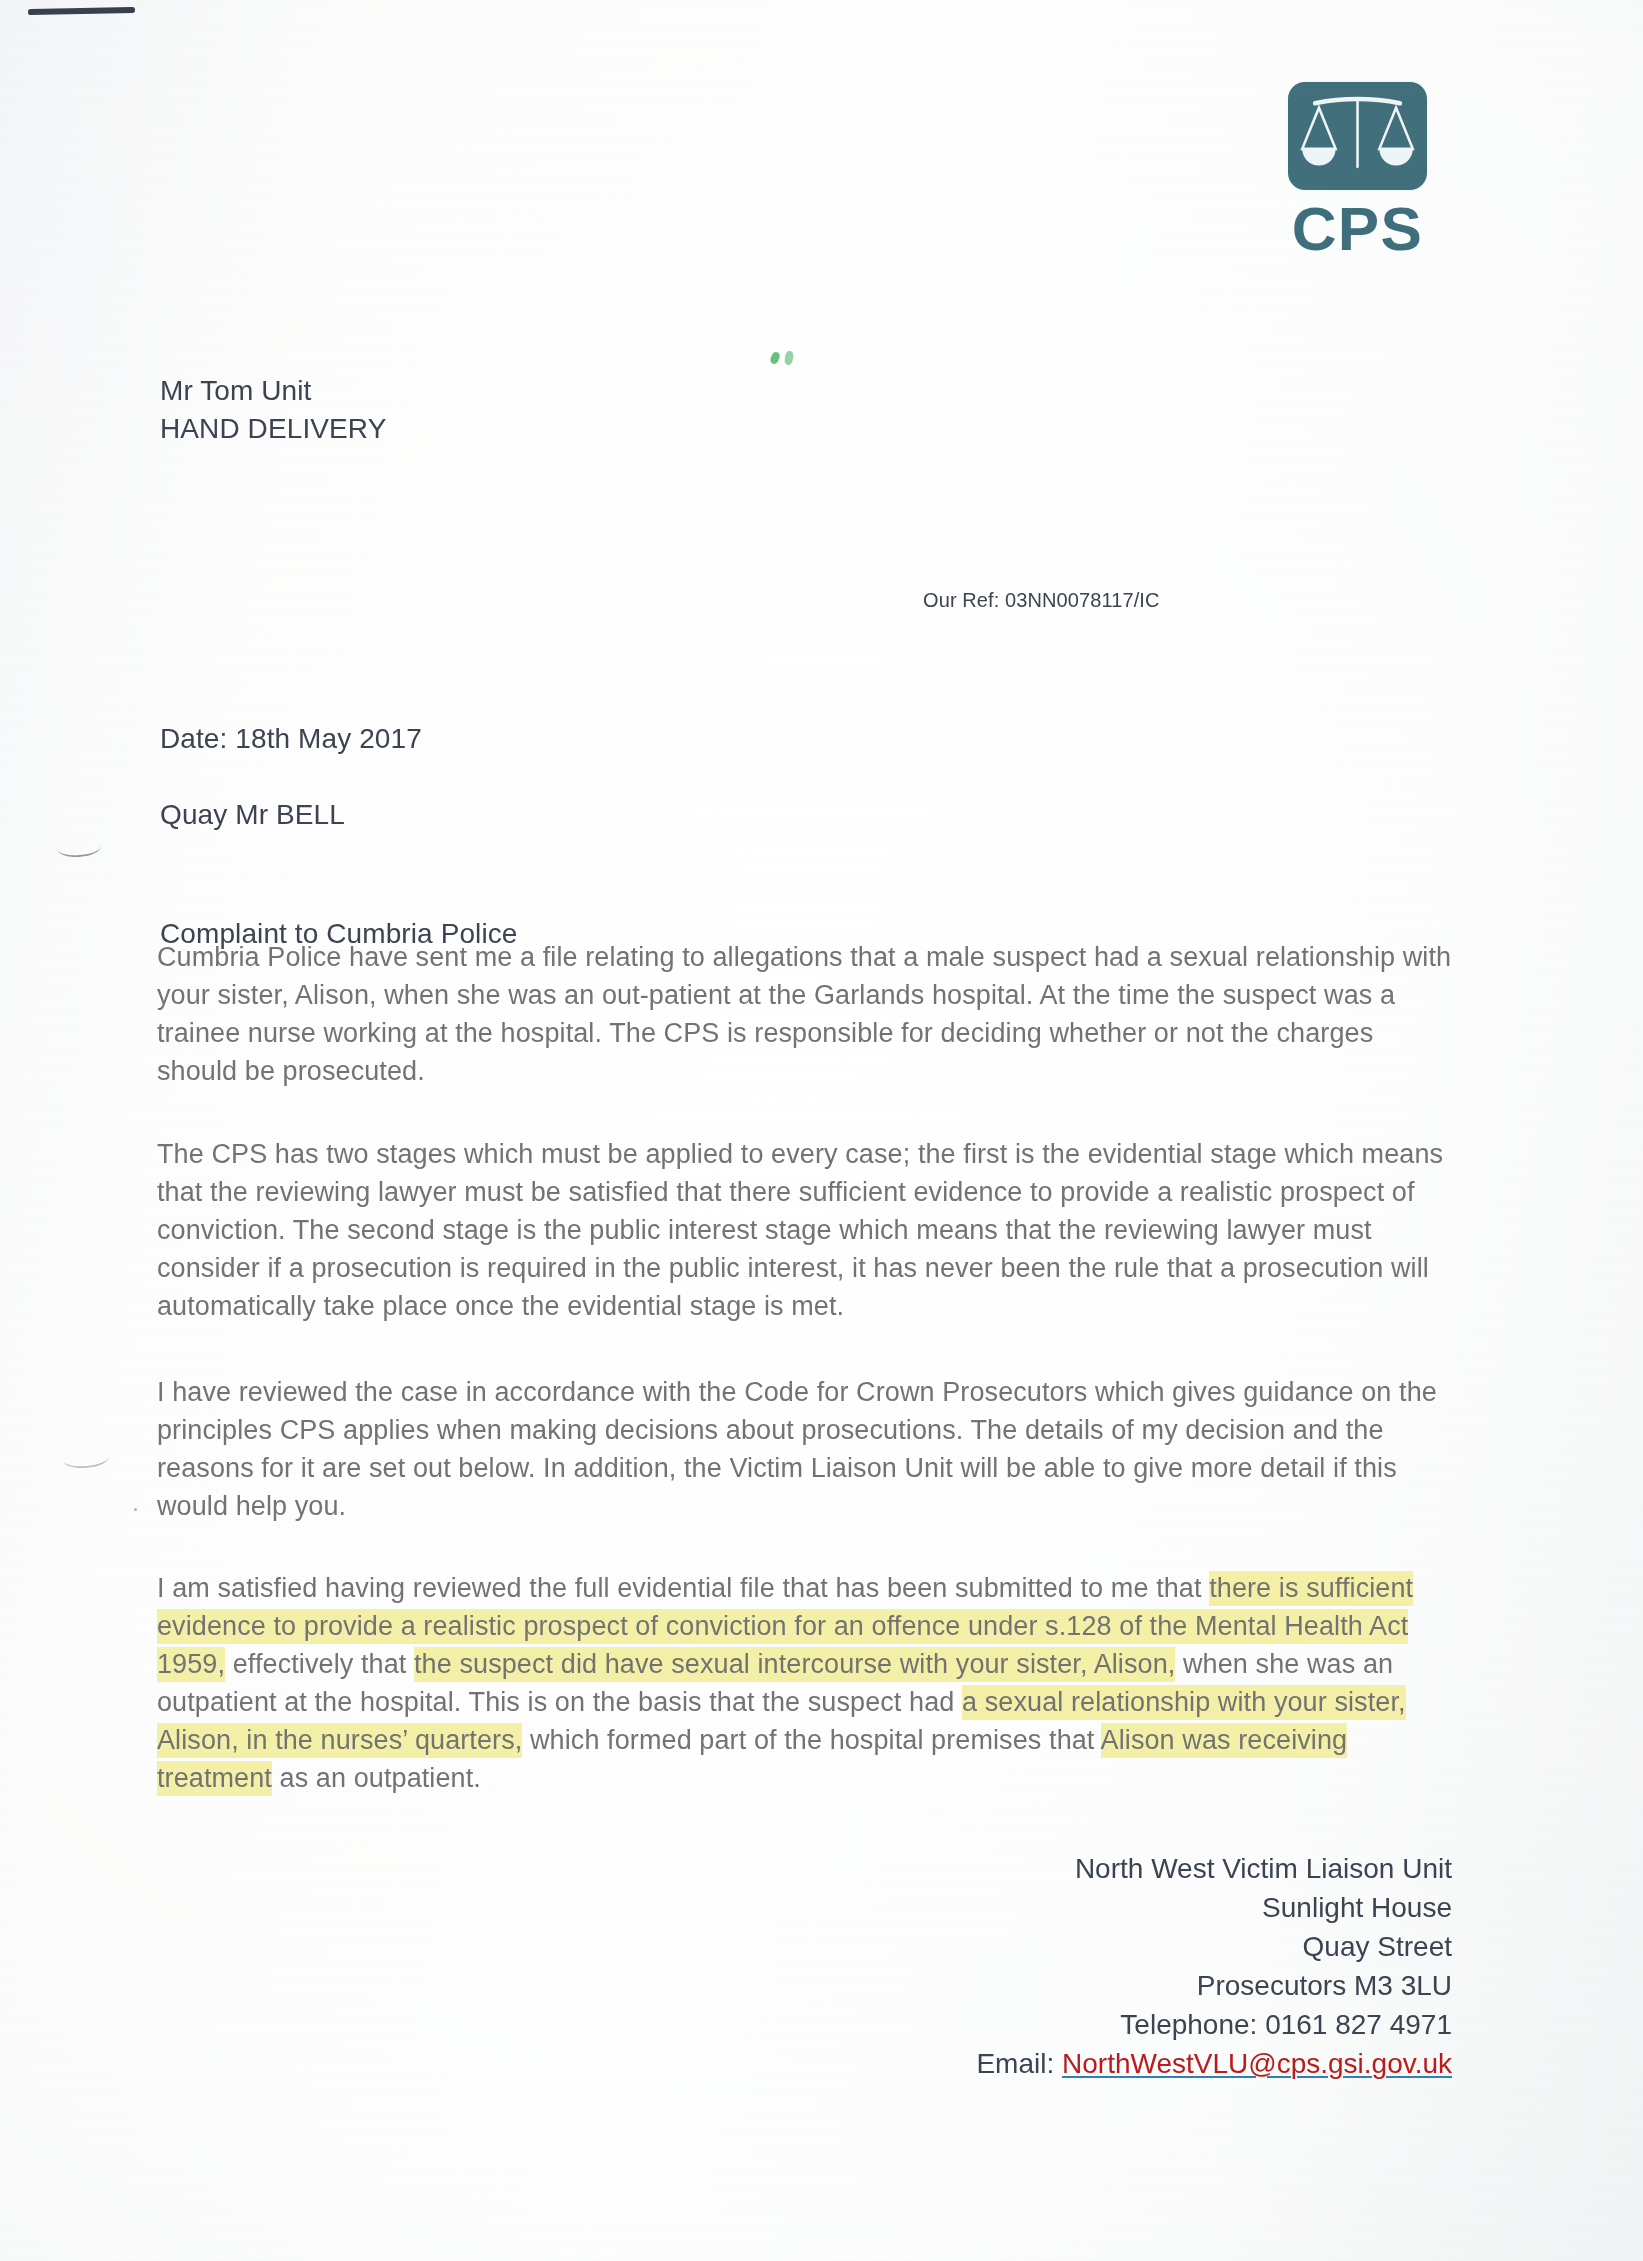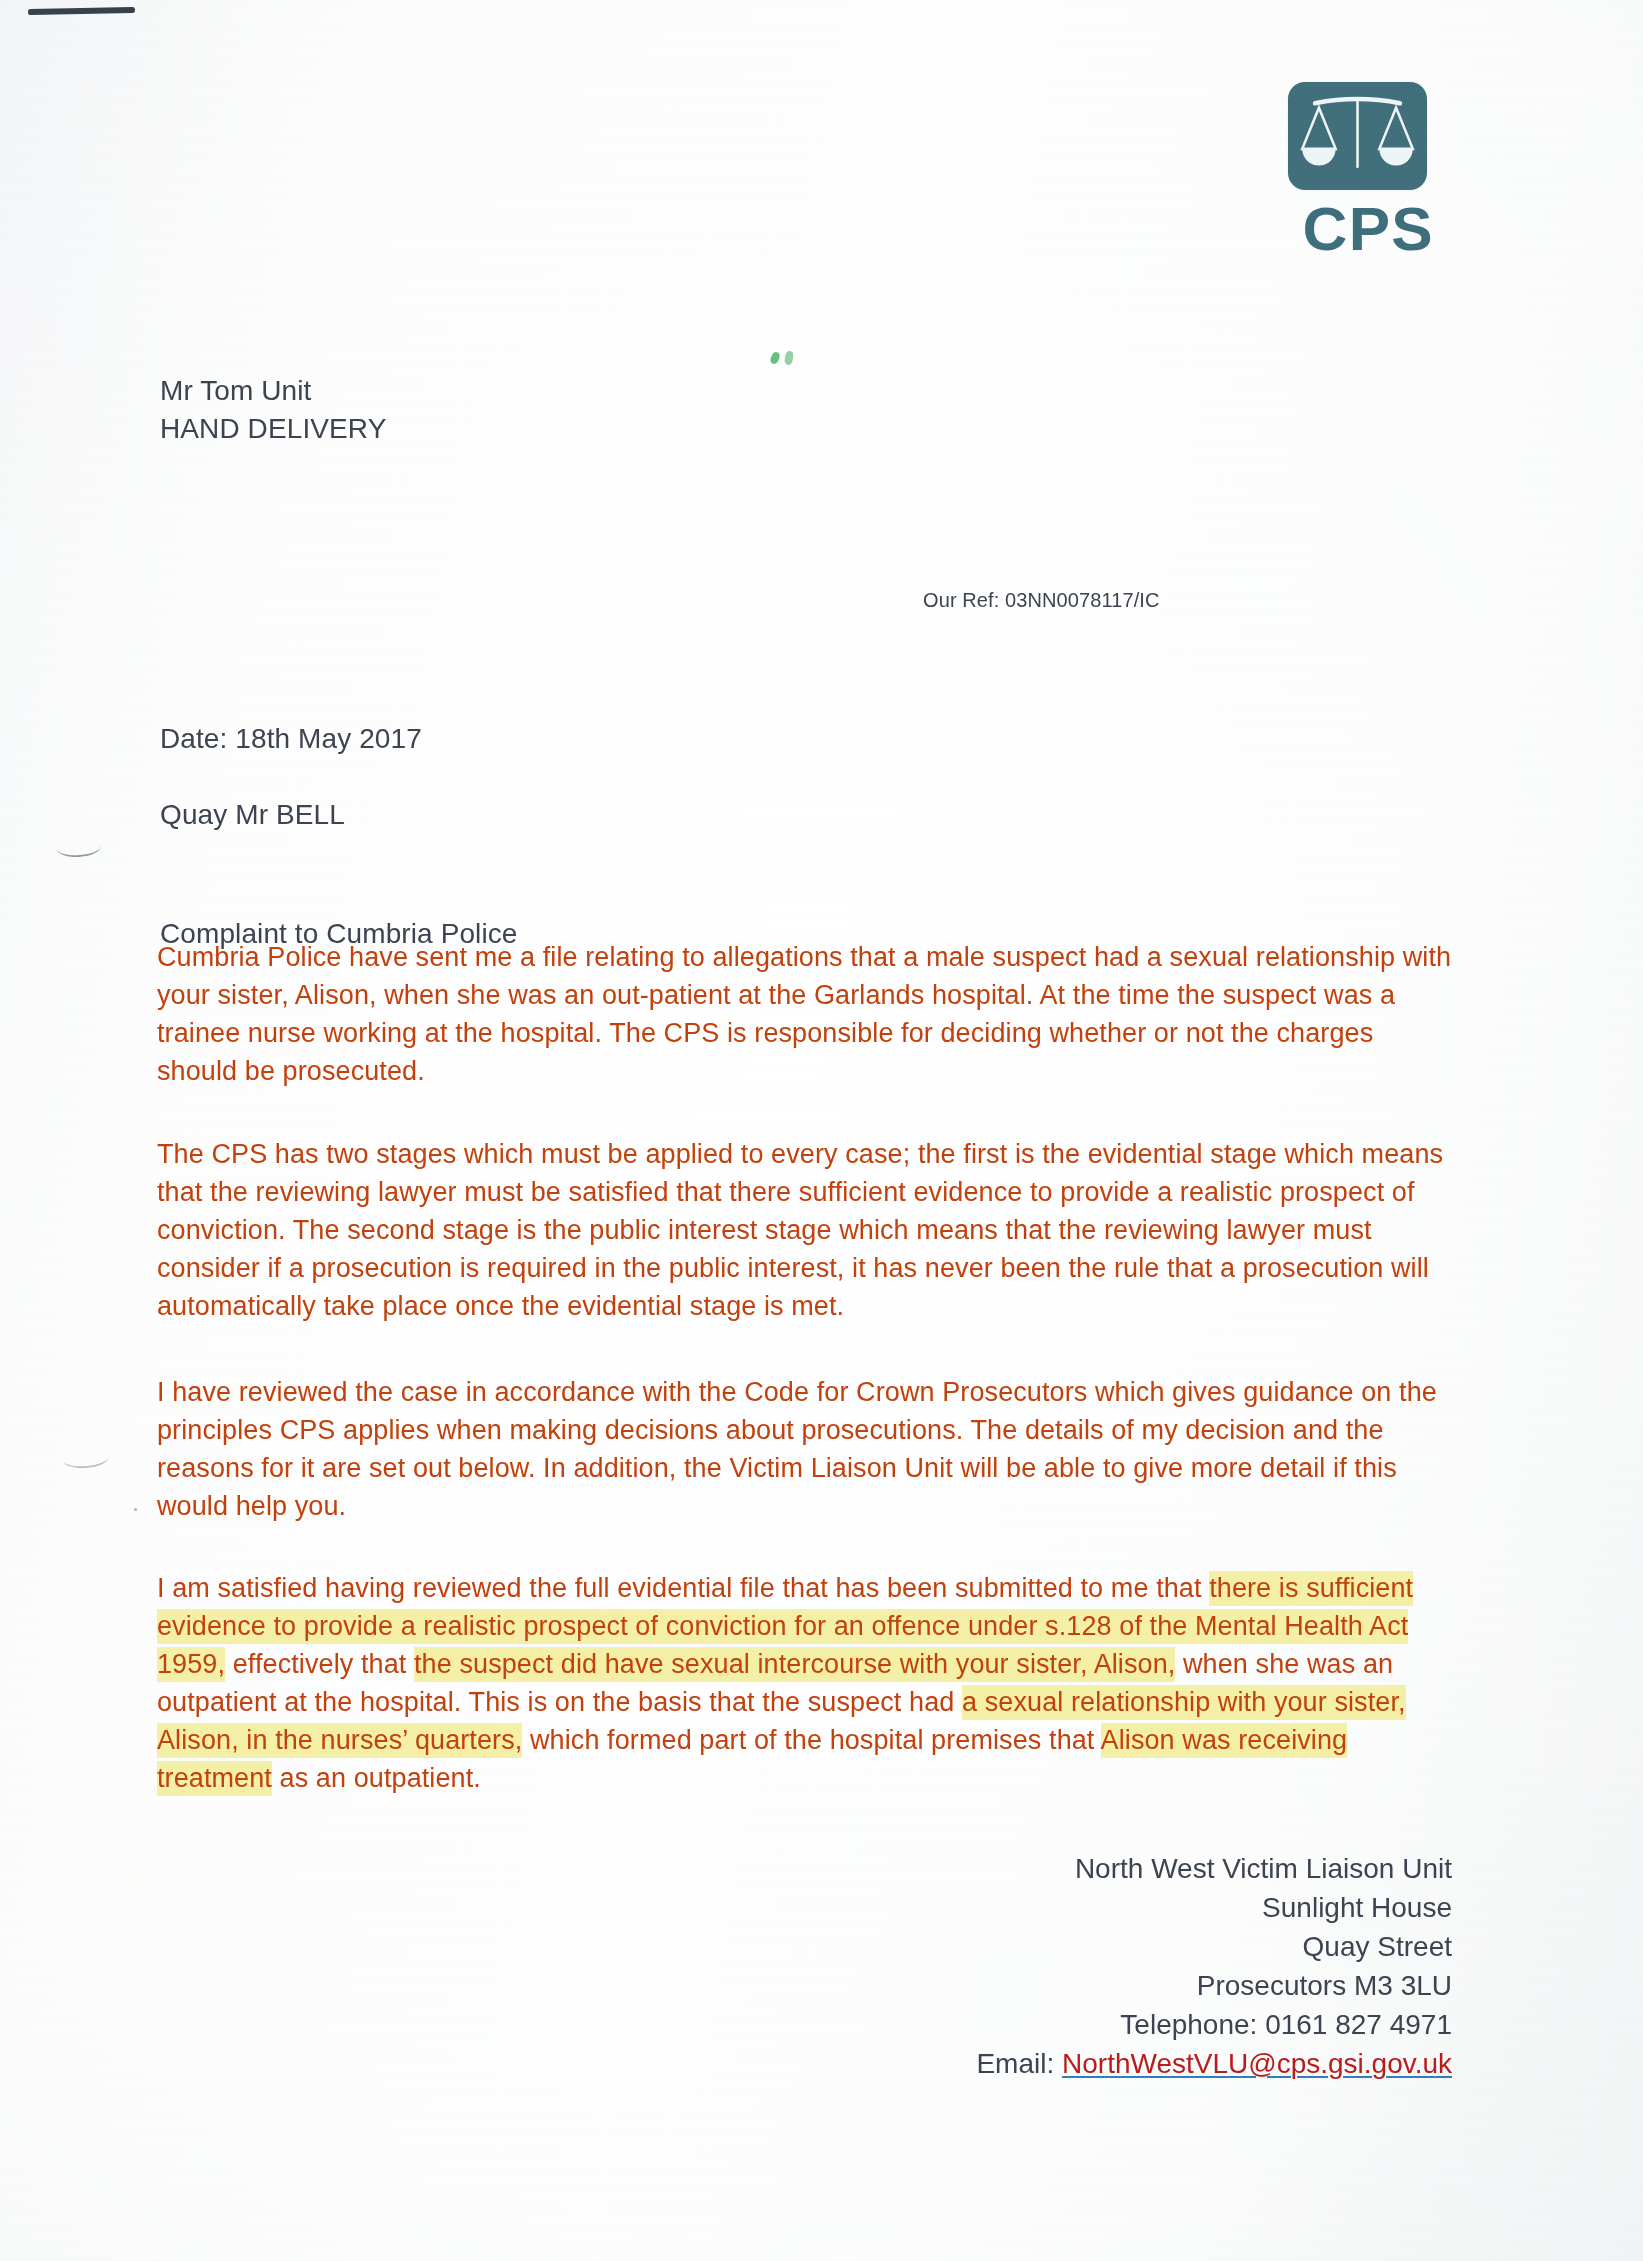--- a/index.html
+++ b/index.html
@@ -114,21 +114,20 @@
   }
   .logo-mark svg { display:block; width:100%; height:100%; }
   .logo-word {
     margin-top: 6.4px;
     font-size: 62px;
     font-weight: bold;
     letter-spacing: 1.3px;
     color: #3f6f7d;
     line-height: 1.05;
     font-family: "Liberation Sans", sans-serif;
-    text-align: right;
   }
 
   
   .letter {
     position: absolute;
     left: 0; top: 0;
     width: 1643px;
     height: 2261px;
   }
   .tblock {
@@ -143,21 +142,21 @@
   .addressee { left: 160px; top: 372px; font-size: 28px; line-height: 38px; }
   .ourref    { left: 923px; top: 582px; font-size: 20px; text-align: right; }
   .date      { left: 160px; top: 720px; font-size: 28px; }
   .salutation{ left: 160px; top: 796px; font-size: 28px; }
   .subject   { left: 160px; top: 915px; font-size: 28px; }
 
   .para {
     position: absolute;
     left: 157px;
     width: 1295px;
-    color: #c2410c;
+    color: #737373;
     font-size: 27px;
     line-height: 38px;
     font-family: "Liberation Sans", sans-serif;
     letter-spacing: 0.1px;
   }
   .p1 { top: 938px; }
   .p2 { top: 1135px; }
   .p3 { top: 1373px; }
   .p4 { top: 1569px; }
 

